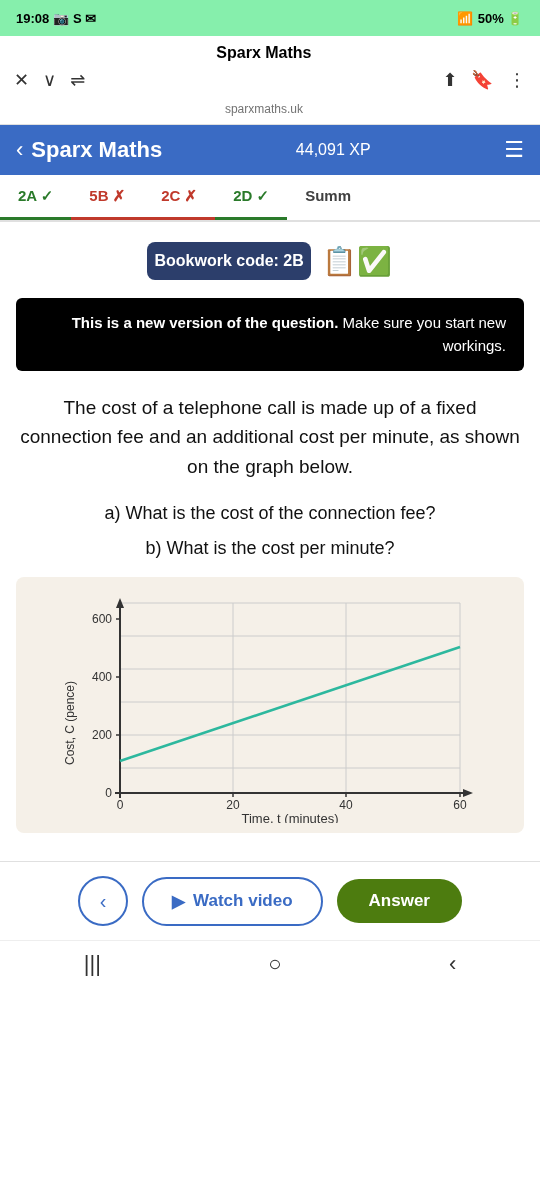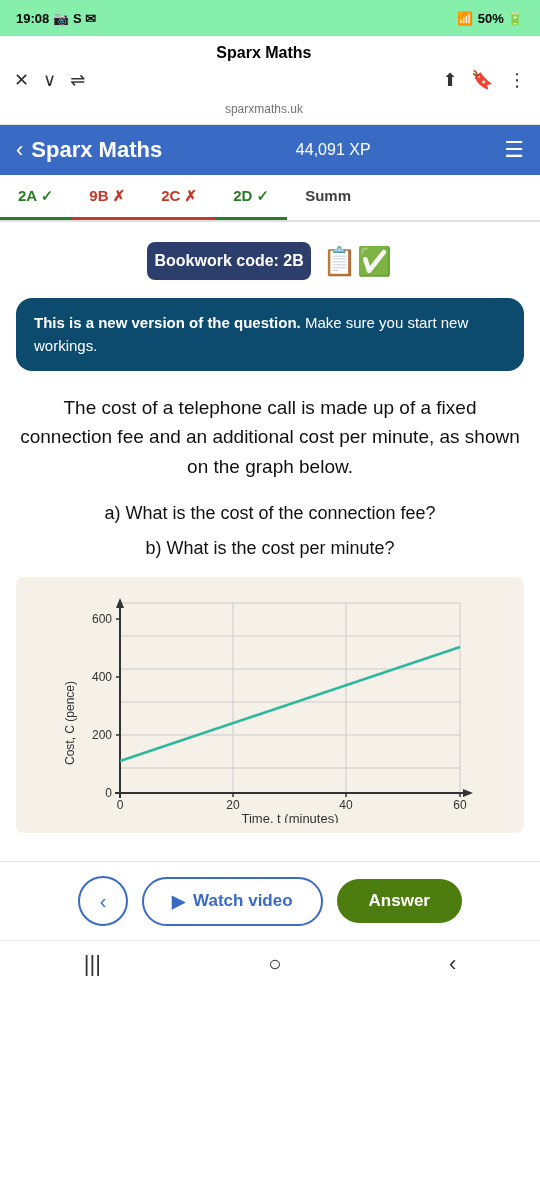--- a/index.html
+++ b/index.html
@@ -92,26 +92,26 @@
       padding: 10px 7px;
       font-size: 16px;
       font-weight: bold;
     }
     .bookwork-icon {
       font-size: 28px;
     }
 
     
     .new-version-banner {
-      background: #0c4a6e;
+      background: #000000;
       color: #fff;
-      border-radius: 16px;
+      border-radius: 6px;
       padding: 14px 18px;
       font-size: 15px;
-      text-align: left;
+      text-align: right;
       margin-bottom: 22px;
       line-height: 1.5;
     }
     .new-version-banner strong { font-weight: bold; }
 
     
     .question-text {
       font-size: 19px;
       text-align: center;
       line-height: 1.55;
@@ -233,21 +233,21 @@
   <div class="app-header-left">
     <span style="color:#fff;font-size:22px;cursor:pointer;">‹</span>
     <span class="app-header-title">Sparx Maths</span>
   </div>
   <span class="app-header-xp">44,091 XP</span>
   <span class="menu-icon">☰</span>
 </div>
 
 <div class="tab-bar">
   <div class="tab tab-green">2A ✓</div>
-  <div class="tab tab-red">9B ✗</div>
+  <div class="tab tab-red">5B ✗</div>
   <div class="tab tab-red">2C ✗</div>
   <div class="tab tab-last">2D ✓</div>
   <div class="tab tab-summ">Summ</div>
 </div>
 
 <div class="content">
 
   <div class="bookwork-row">
     <div class="bookwork-badge">Bookwork code: 2B</div>
     <span class="bookwork-icon">📋✅</span>

